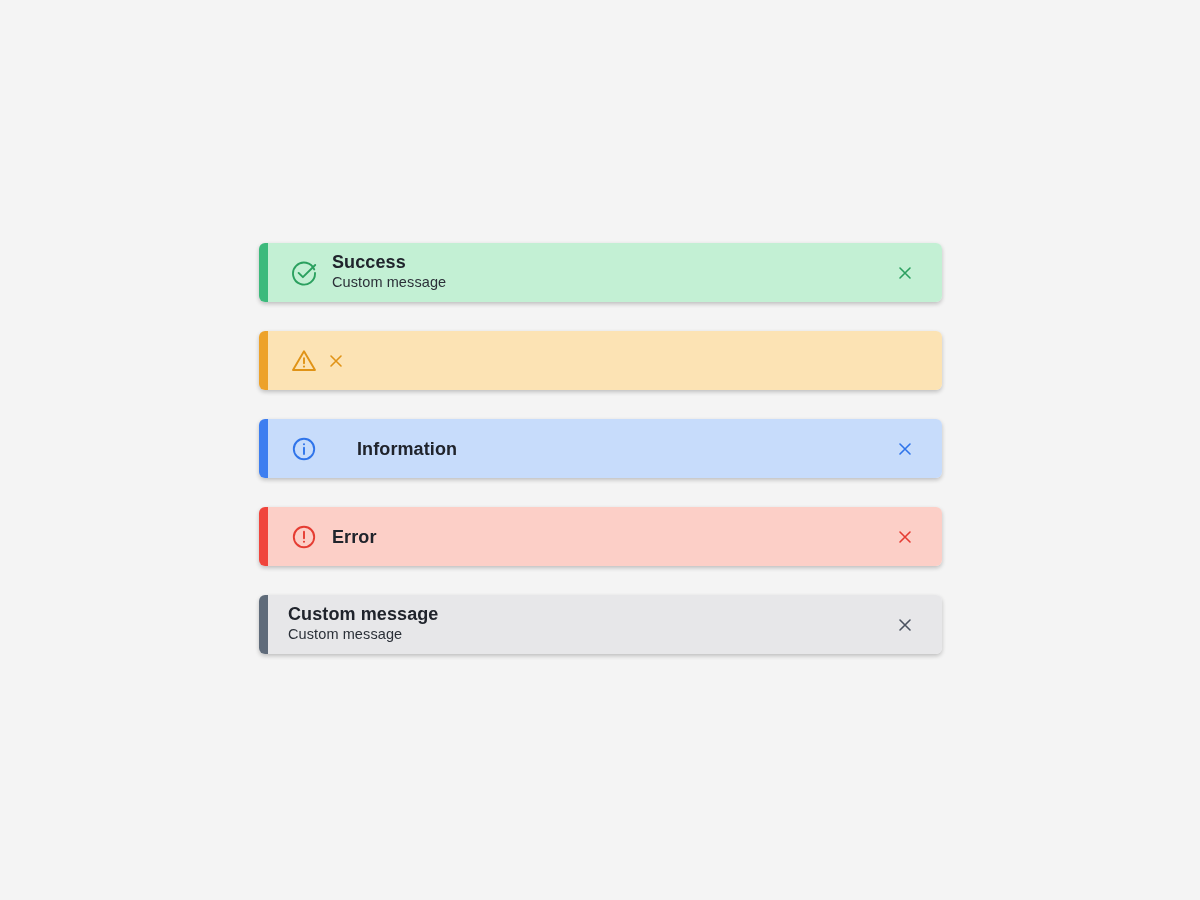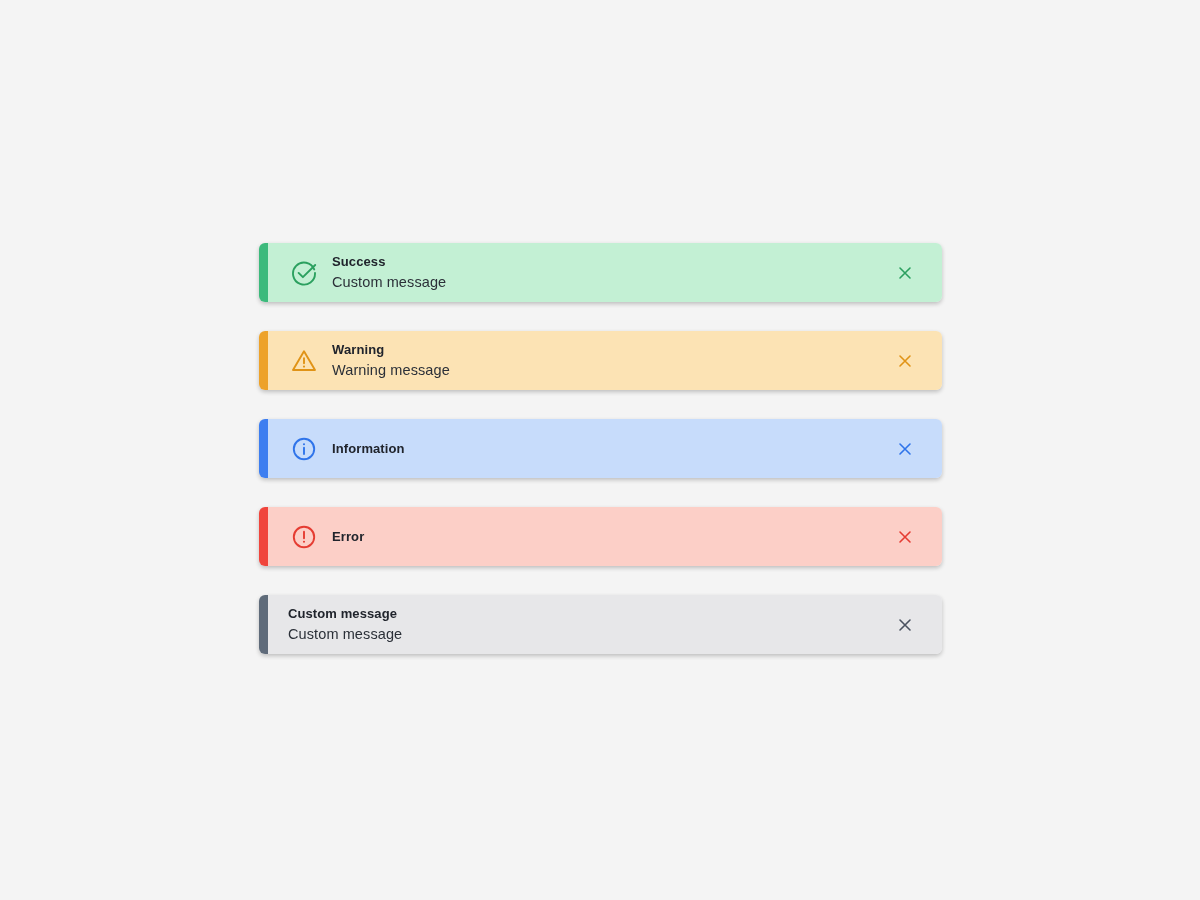--- a/index.html
+++ b/index.html
@@ -74,21 +74,21 @@
     margin-left: 13px;
     display: flex;
     flex-direction: column;
     justify-content: center;
     min-width: 0;
   }
   .alert.no-icon .alert-text {
     margin-left: 20px;
   }
   .alert-title {
-    font-size: 13px;
+    font-size: 18px;
     font-weight: bold;
     color: #20242c;
     line-height: 20px;
     letter-spacing: 0.1px;
   }
   .alert-message {
     font-size: 14.5px;
     font-weight: normal;
     color: #2b3038;
     line-height: 21px;
@@ -108,21 +108,21 @@
     border: none;
     padding: 0;
   }
   .alert-close svg { display: block; }
 
   
   .v-success .alert-body { background: #c3f0d4; }
   .v-success .alert-accent { background: #3cba7c; }
   .v-warning .alert-body { background: #fce3b4; }
   .v-warning .alert-accent { background: #eda22a; }
-  .v-info .alert-body { background: #c7dcfb; }
+  .v-info .alert-body { background: #c7dcfb; gap: 25px; }
   .v-info .alert-accent { background: #3d7ef0; }
   .v-error .alert-body { background: #fccfc7; }
   .v-error .alert-accent { background: #f0453c; }
   .v-custom .alert-body { background: #e7e7e9; gap: 42px; }
   .v-custom .alert-accent { background: #5f6b7a; }
 </style>
 </head>
 <body>
 
 <div class="stage">
@@ -152,24 +152,20 @@
     <div class="alert v-warning">
       <div class="alert-accent"></div>
       <div class="alert-body">
         <span class="alert-icon">
           <svg width="28" height="28" viewBox="0 0 28 28" fill="none">
             <path d="M14 4.3 L25 23 H3 Z" stroke="#e09316" stroke-width="1.9" stroke-linejoin="round" fill="none"></path>
             <path d="M14 11.2 v5.1" stroke="#e09316" stroke-width="1.9" stroke-linecap="round"></path>
             <circle cx="14" cy="19.6" r="1.05" fill="#e09316"></circle>
           </svg>
         </span>
-        <span class="alert-text">
-          <span class="alert-title">Warning</span>
-          <span class="alert-message">Warning message</span>
-        </span>
         <button class="alert-close" aria-label="close">
           <svg width="18" height="18" viewBox="0 0 18 18">
             <path d="M4 4 L14 14 M14 4 L4 14" stroke="#e09316" stroke-width="1.6" stroke-linecap="round"></path>
           </svg>
         </button>
       </div>
     </div>
 
     <div class="alert v-info">
       <div class="alert-accent"></div>

